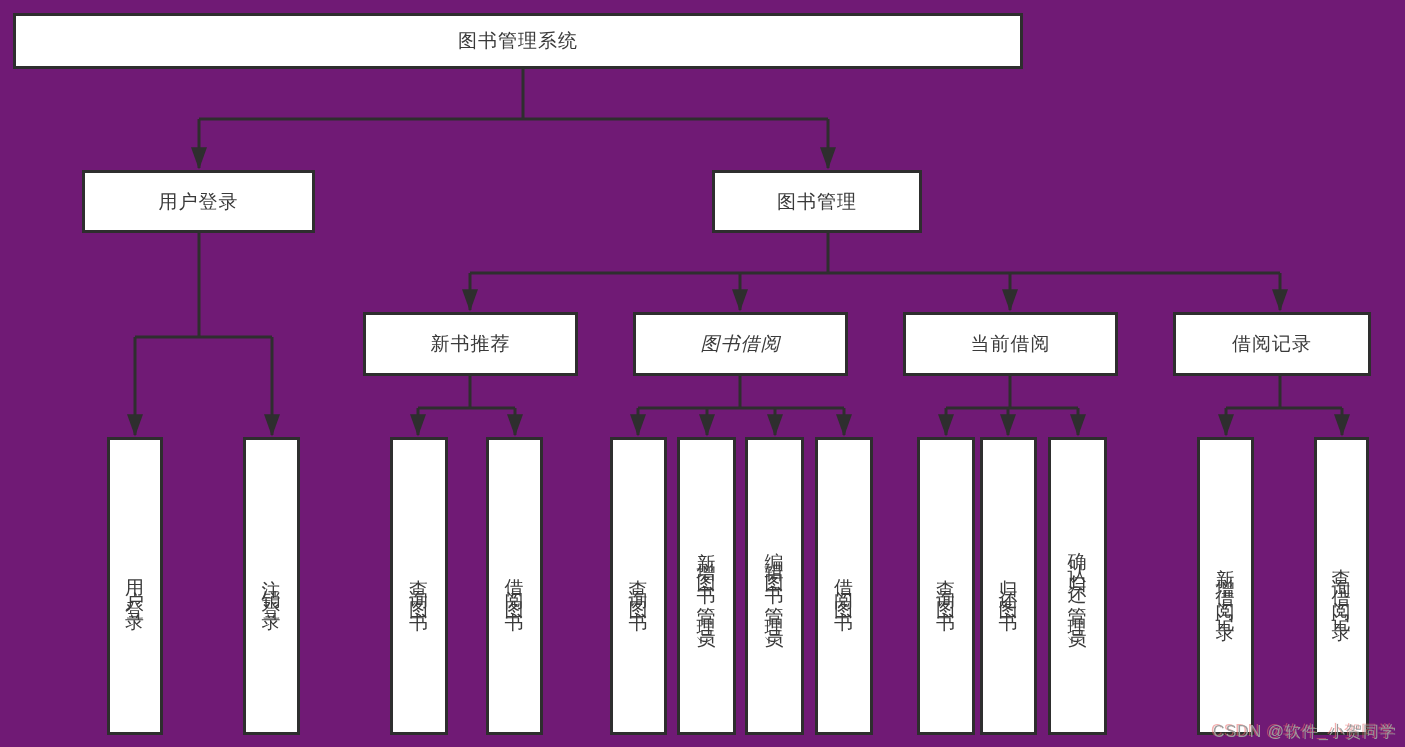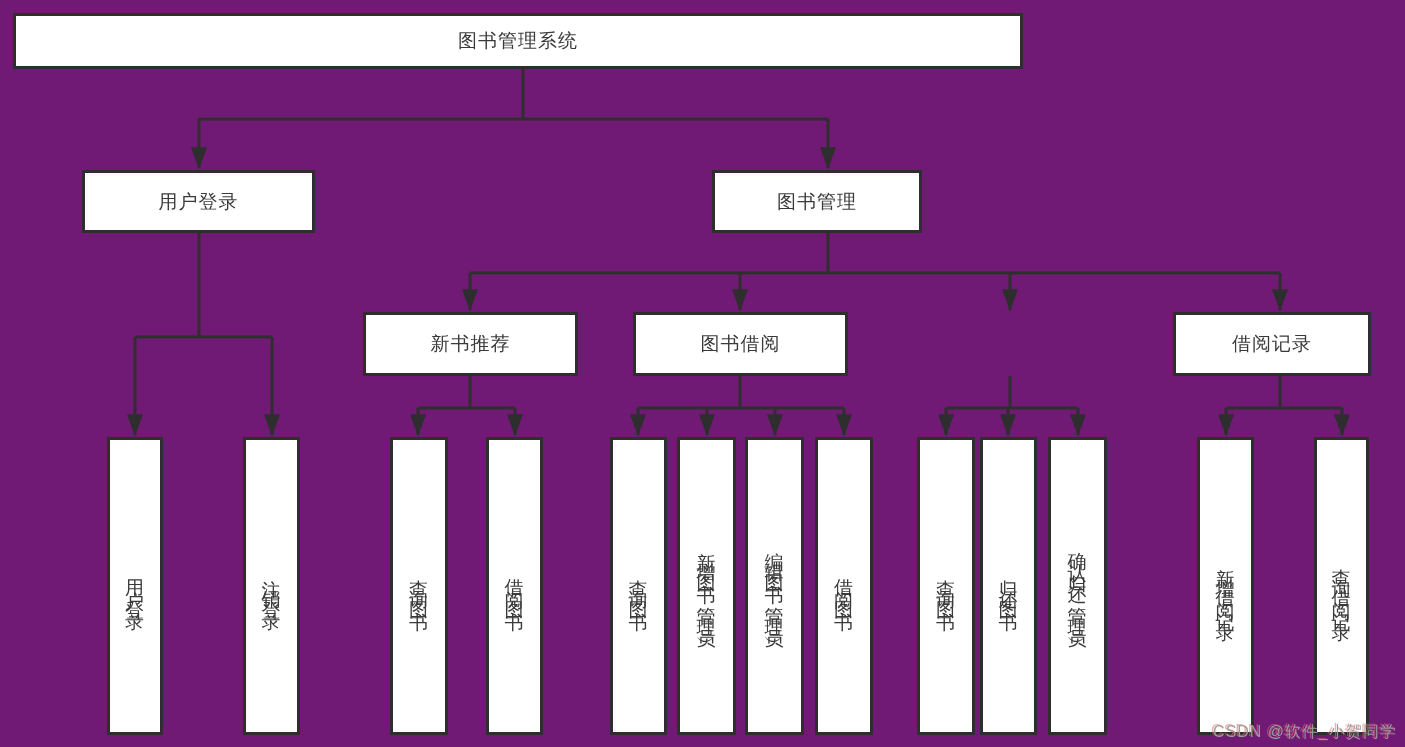--- a/index.html
+++ b/index.html
@@ -87,21 +87,22 @@
       <line x1="1342" y1="408" x2="1342" y2="435" marker-end="url(#arw)"></line>
     </g>
   </svg>
 
   <div class="node" style="left:13px;top:13px;width:1010px;height:56px;">图书管理系统</div>
 
   <div class="node" style="left:82px;top:170px;width:233px;height:63px;">用户登录</div>
   <div class="node" style="left:712px;top:170px;width:210px;height:63px;">图书管理</div>
 
   <div class="node" style="left:363px;top:312px;width:215px;height:64px;">新书推荐</div>
-  <div class="node" style="left:633px;top:312px;width:215px;height:64px;">图书借阅</div>
+  <div class="node" style="left:633px;top:312px;width:215px;height:64px;font-style:italic;">图书借阅</div>
+  <div class="node" style="left:903px;top:312px;width:215px;height:64px;">当前借阅</div>
   <div class="node" style="left:1173px;top:312px;width:198px;height:64px;">借阅记录</div>
 
   <div class="node leaf" style="left:107px;top:437px;width:56px;height:298px;">用户登录</div>
   <div class="node leaf" style="left:243px;top:437px;width:57px;height:298px;">注销登录</div>
 
   <div class="node leaf" style="left:390px;top:437px;width:58px;height:298px;">查询图书</div>
   <div class="node leaf" style="left:486px;top:437px;width:57px;height:298px;">借阅图书</div>
 
   <div class="node leaf" style="left:610px;top:437px;width:57px;height:298px;">查询图书</div>
   <div class="node leaf" style="left:677px;top:437px;width:59px;height:298px;">新增图书（管理员）</div>

